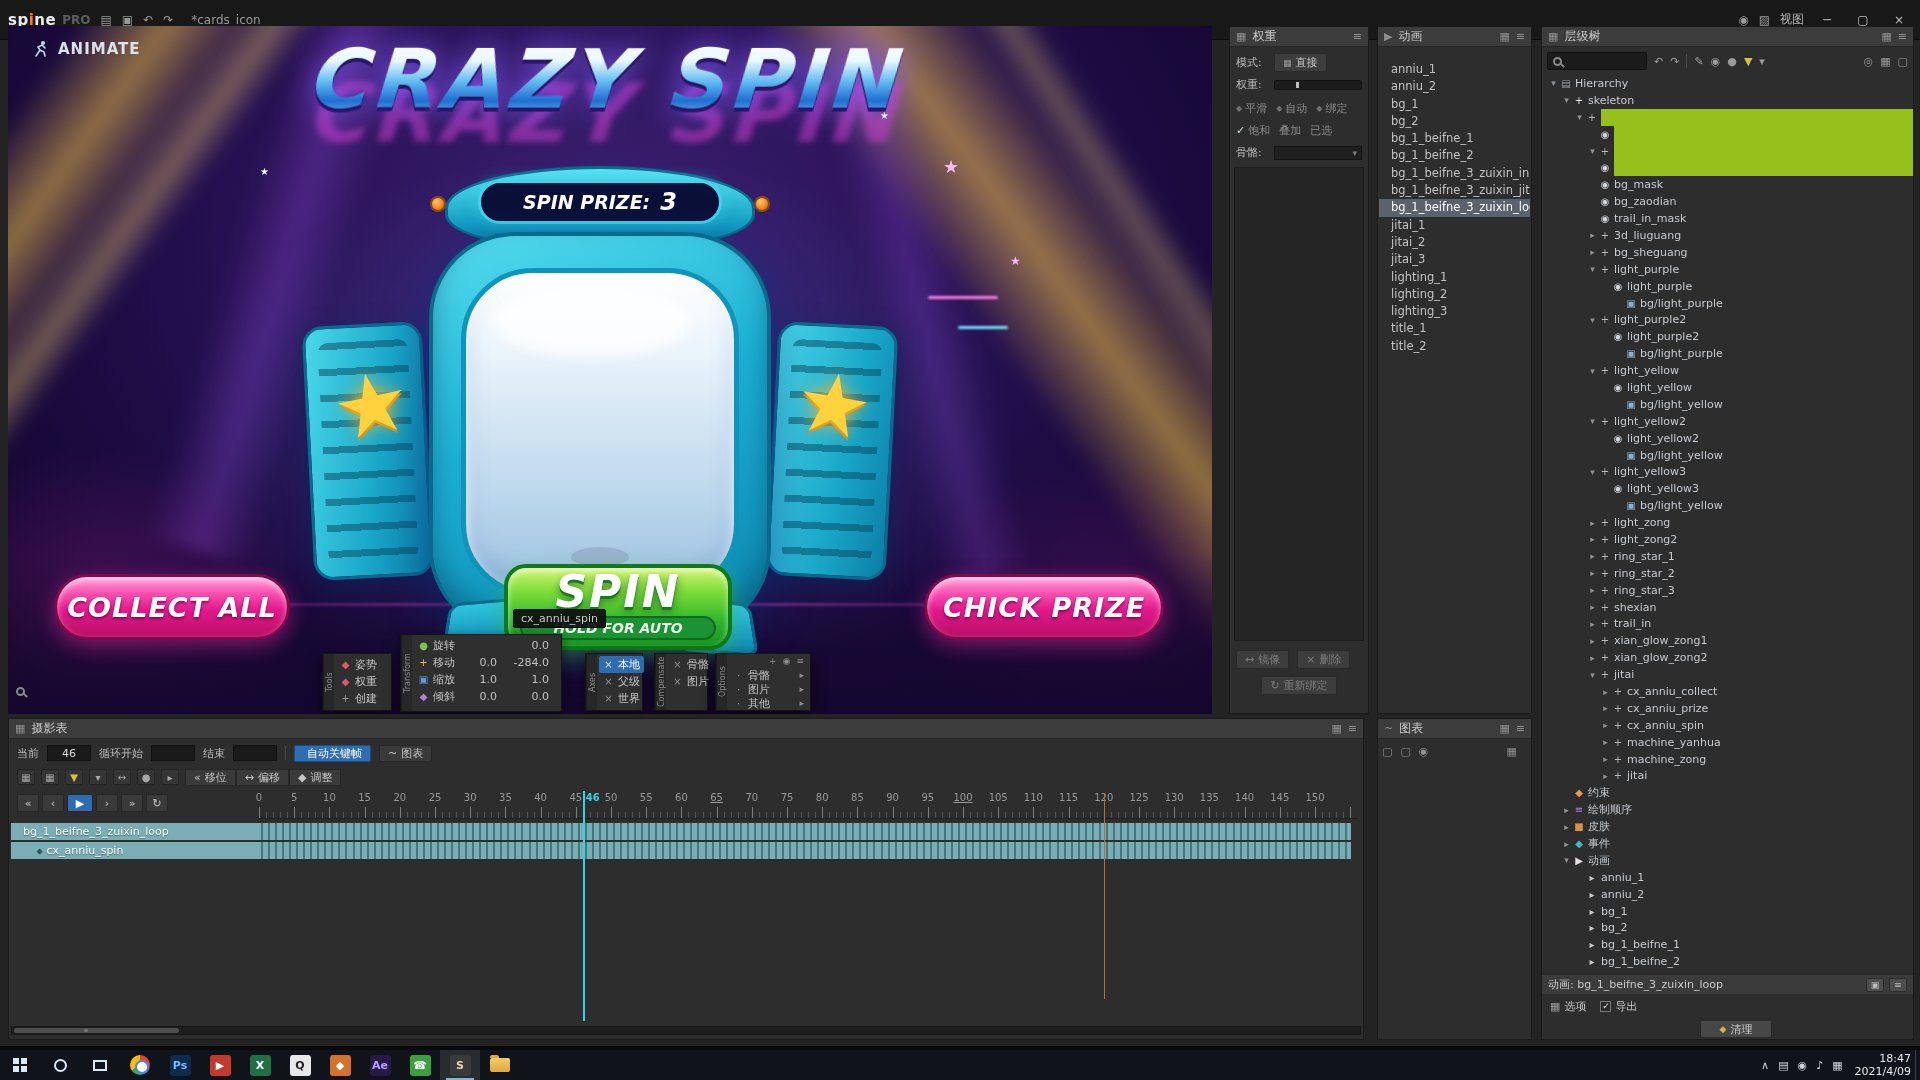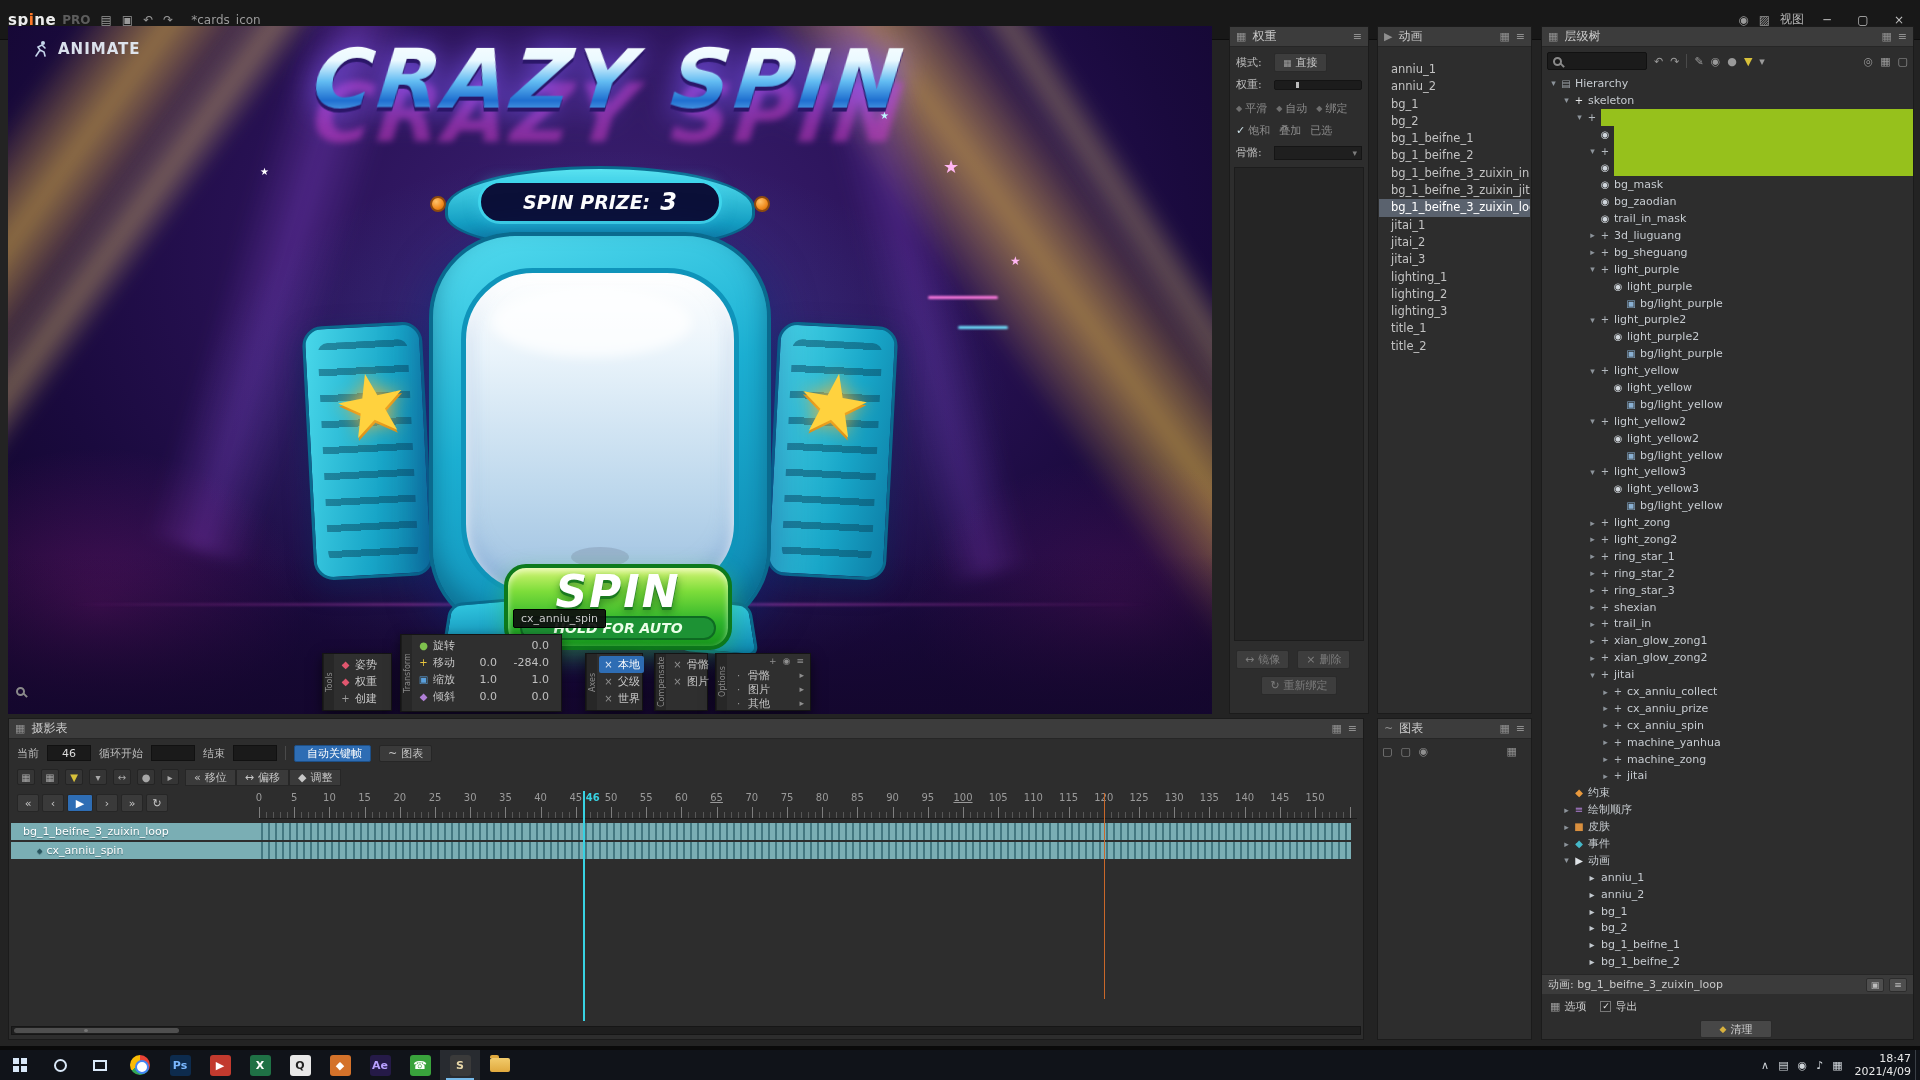--- a/index.html
+++ b/index.html
@@ -241,24 +241,30 @@
         <div class="spin-left-pill">
           <span class="sl-label">SPIN PRIZE:</span>
           <span class="sl-value">3</span>
         </div>
         <div class="mbody"></div>
         <div class="mscreen"></div>
         <div class="foot foot-l"></div>
         <div class="foot foot-r"></div>
       </div>
 
+      <div class="pink-btn collect-btn">
+          <span>COLLECT ALL</span>
+        </div>
       <div class="spin-btn">
         <div class="spin-word">SPIN</div>
         <div class="spin-sub">HOLD FOR AUTO</div>
       </div>
+      <div class="pink-btn prize-btn">
+          <span>CHICK PRIZE</span>
+        </div>
 
       <span class="sparkle" style="left:935px;top:130px;font-size:18px;">★</span>
       <span class="sparkle" style="left:1002px;top:228px;font-size:12px;">★</span>
       <span class="sparkle" style="left:872px;top:84px;font-size:10px;color:#bff7ff;">★</span>
       <span class="sparkle" style="left:252px;top:140px;font-size:10px;color:#ffffff;">★</span>
     </div>
 
     <div class="animate-badge">
       <svg width="18" height="18" viewBox="0 0 18 18">
           <circle cx="11" cy="3" r="2" fill="#cfe0f5"></circle>

